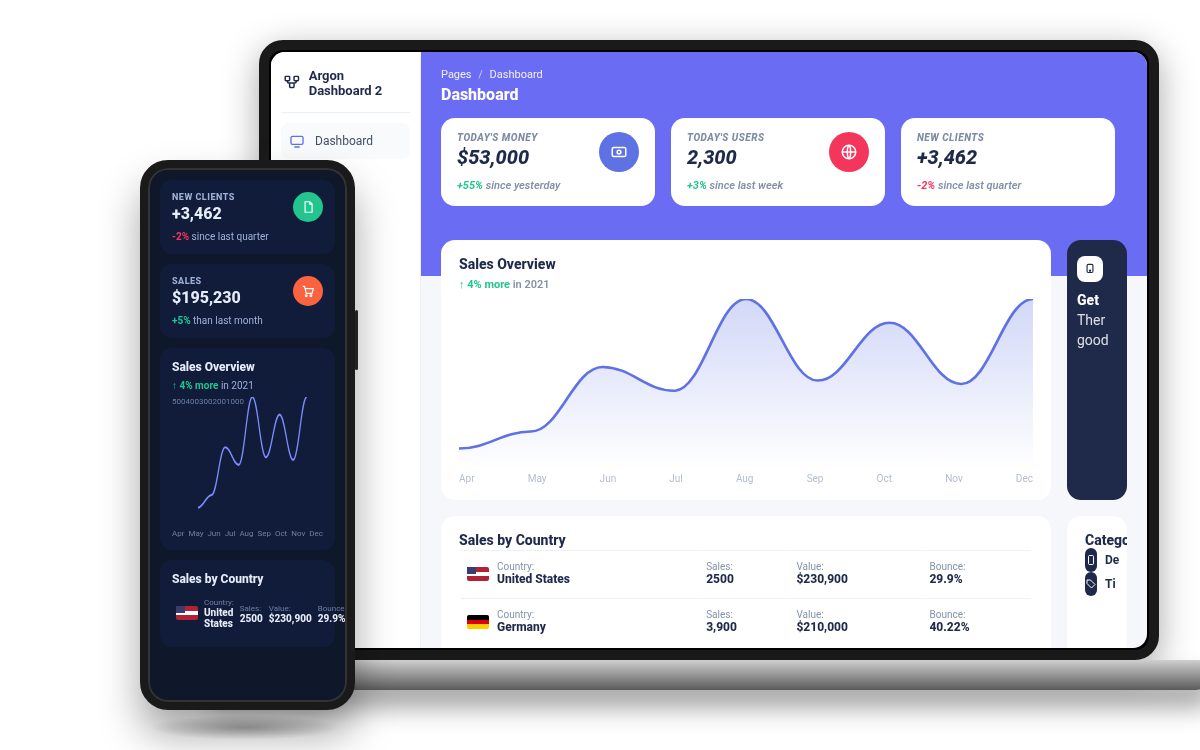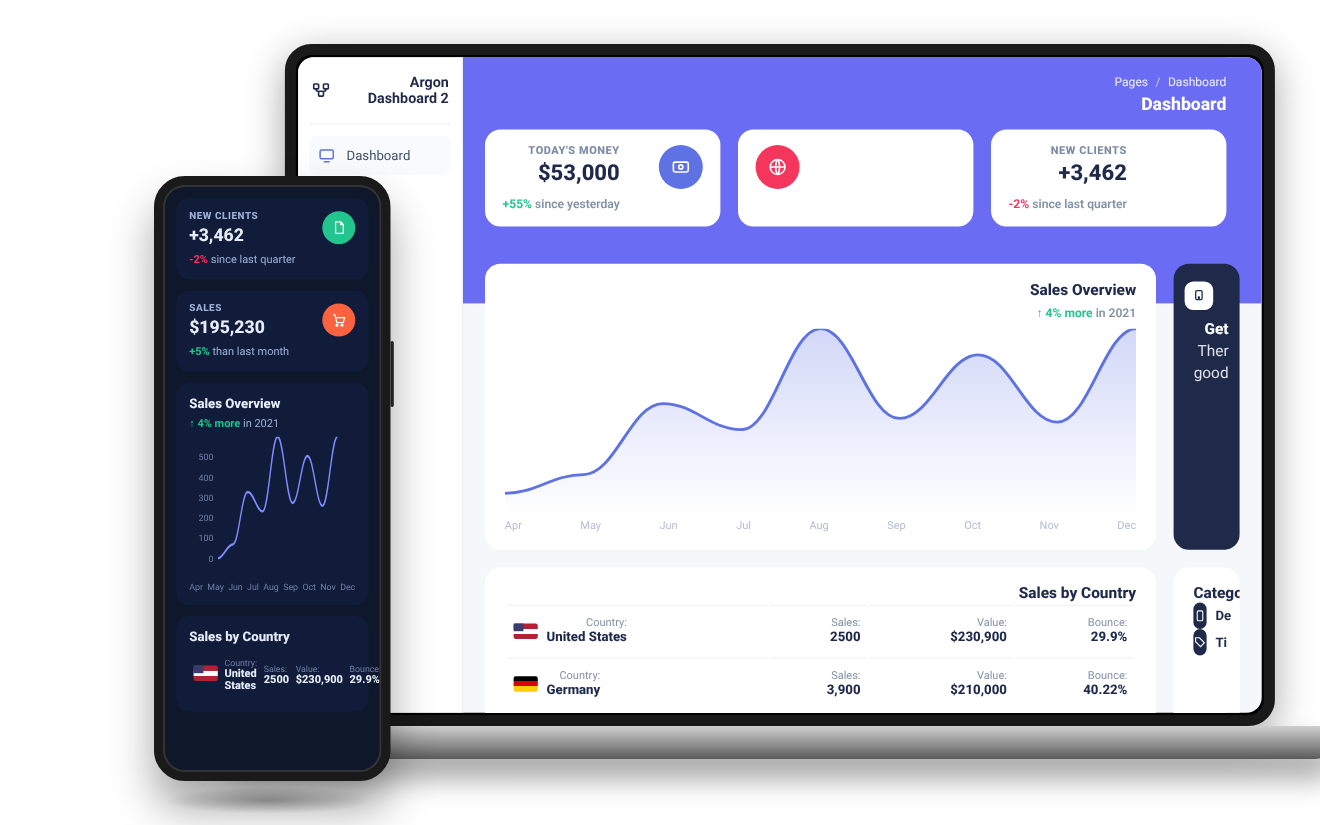--- a/index.html
+++ b/index.html
@@ -1,32 +1,32 @@
 <!DOCTYPE html>
 <html><head>
 <meta charset="utf-8">
 <style>
   *{box-sizing:border-box;margin:0;padding:0;font-family:-apple-system,BlinkMacSystemFont,"Segoe UI",Roboto,Helvetica,Arial,sans-serif;}
   body{width:1200px;height:750px;overflow:hidden;position:relative;}
   
   .laptop{position:absolute;left:259px;top:40px;width:900px;height:620px;}
   .laptop-bezel{position:absolute;inset:0;border:10px solid #1a1a1a;border-radius:24px;background:#000;box-shadow:0 10px 35px rgba(0,0,0,.35);}
   .laptop-base{position:absolute;left:-55px;right:-55px;bottom:-30px;height:30px;background:linear-gradient(180deg,#cfcfcf,#8a8a8a 60%,#5a5a5a);border-radius:0 0 18px 18px;box-shadow:0 18px 25px rgba(0,0,0,.35);}
-  .laptop-screen{position:absolute;inset:12px;border-radius:14px;overflow:hidden;background:#f5f7fb;text-align:right;}
+  .laptop-screen{position:absolute;inset:12px;border-radius:14px;overflow:hidden;background:#f5f7fb;}
   .hero{background:linear-gradient(135deg,#6a6cf4 0%,#6a6cf4 100%);padding:16px 32px 70px 20px;color:#fff;}
   .app{display:flex;height:100%;}
   .sidebar{width:150px;background:#fff;height:100%;padding:12px 10px;border-right:1px solid #eef0f4;}
   .brand{display:flex;align-items:center;gap:8px;font-size:13px;font-weight:700;color:#1f2a4b;padding:4px 2px 14px;border-bottom:1px solid #eef0f4;}
   .brand-ico{width:20px;height:20px;}
   .nav-item{display:flex;align-items:center;gap:10px;padding:10px 8px;border-radius:8px;font-size:12px;color:#415066;margin-top:10px;background:#f8fafc;}
   .nav-ico{width:16px;height:16px;color:#5e72e4;}
   .main{flex:1;overflow:auto;}
   .crumbs{font-size:11px;opacity:.9;}
   .page-title{font-size:16px;font-weight:800;margin-top:4px;}
-  .cards{display:flex;gap:16px;margin-top:14px;}
+  .cards{display:flex;gap:16px;margin-top:14px;font-style:italic;}
   .cards>div{flex:1;}
   .kpi{background:#fff;border-radius:14px;padding:14px 16px;display:flex;align-items:flex-start;justify-content:space-between;color:#1f2a4b;}
   .kpi .lbl{font-size:10px;letter-spacing:.5px;font-weight:800;color:#7c8aa5;text-transform:uppercase;}
   .kpi .val{font-size:20px;font-weight:800;margin-top:2px;}
   .kpi .delta{font-size:11px;margin-top:10px;}
   .up{color:#23c48e;font-weight:700;}
   .down{color:#f5365c;font-weight:700;}
   .muted{color:#8392a7;font-weight:600;}
   .kpi-ico{width:40px;height:40px;border-radius:50%;display:flex;align-items:center;justify-content:center;color:#fff;}
   .ic-blue{background:#5e72e4;} .ic-red{background:#f5365c;} .ic-green{background:#23c48e;} .ic-orange{background:#fb6340;}
@@ -60,21 +60,21 @@
   .phone-screen{position:absolute;inset:10px;border-radius:20px;overflow:auto;padding:10px 10px 14px;color:#e6ecf8;}
   .p-card{background:#111c3a;border-radius:12px;padding:12px;margin-bottom:10px;}
   .p-row{display:flex;justify-content:space-between;align-items:flex-start;}
   .p-lbl{font-size:9px;letter-spacing:.5px;color:#9fb0d8;font-weight:800;text-transform:uppercase;}
   .p-val{font-size:16px;font-weight:800;margin-top:2px;}
   .p-ico{width:30px;height:30px;border-radius:50%;display:flex;align-items:center;justify-content:center;}
   .p-ico svg{width:14px;height:14px;color:#fff;}
   .p-ttl{font-size:12px;font-weight:800;margin-bottom:6px;}
   .p-chart{position:relative;height:130px;margin-top:6px;}
   .p-chart svg{width:100%;height:100%;}
-  .p-y{position:absolute;left:0;top:0;bottom:14px;width:26px;display:flex;flex-direction:column;justify-content:space-between;font-size:8px;color:#6e7fa6;text-align:right;padding-right:4px;margin-top:14px;}
+  .p-y{position:absolute;left:0;top:0;bottom:14px;width:26px;display:flex;justify-content:space-between;font-size:8px;color:#6e7fa6;text-align:right;padding-right:4px;}
   .p-x{display:flex;justify-content:space-between;font-size:8px;color:#6e7fa6;margin-top:2px;}
   .p-tbl{width:100%;font-size:9px;}
   .p-tbl td{padding:4px 2px;}
   .p-tbl .hd{font-size:8px;color:#6e7fa6;} .p-tbl .hv{font-size:10px;font-weight:800;}
   .shadow{position:absolute;left:150px;top:715px;width:190px;height:25px;border-radius:50%;background:radial-gradient(ellipse at center,rgba(0,0,0,.3),rgba(0,0,0,0) 70%);}
   
   .behind{position:absolute;left:10px;color:#5b6b86;font-size:11px;}
 </style>
 </head>
 <body>
@@ -125,20 +125,25 @@
                 <div class="delta"><span class="up">+55%</span> <span class="muted">since yesterday</span></div>
               </div>
               <div class="kpi-ico ic-blue">
                   <svg viewBox="0 0 24 24" fill="none" stroke="currentColor" stroke-width="2">
                     <rect x="3" y="6" width="18" height="12" rx="2"></rect>
                     <circle cx="12" cy="12" r="2.5"></circle>
                   </svg>
                 </div>
             </div>
             <div class="kpi">
+              <div>
+                <div class="lbl">TODAY'S USERS</div>
+                <div class="val">2,300</div>
+                <div class="delta"><span class="up">+3%</span> <span class="muted">since last week</span></div>
+              </div>
               <div class="kpi-ico ic-red">
                   <svg viewBox="0 0 24 24" fill="none" stroke="currentColor" stroke-width="2">
                     <circle cx="12" cy="12" r="9"></circle>
                     <path d="M3 12h18M12 3c3 3 3 15 0 18M12 3c-3 3-3 15 0 18"></path>
                   </svg>
                 </div>
             </div>
             <div class="kpi">
               <div>
                 <div class="lbl">NEW CLIENTS</div>

